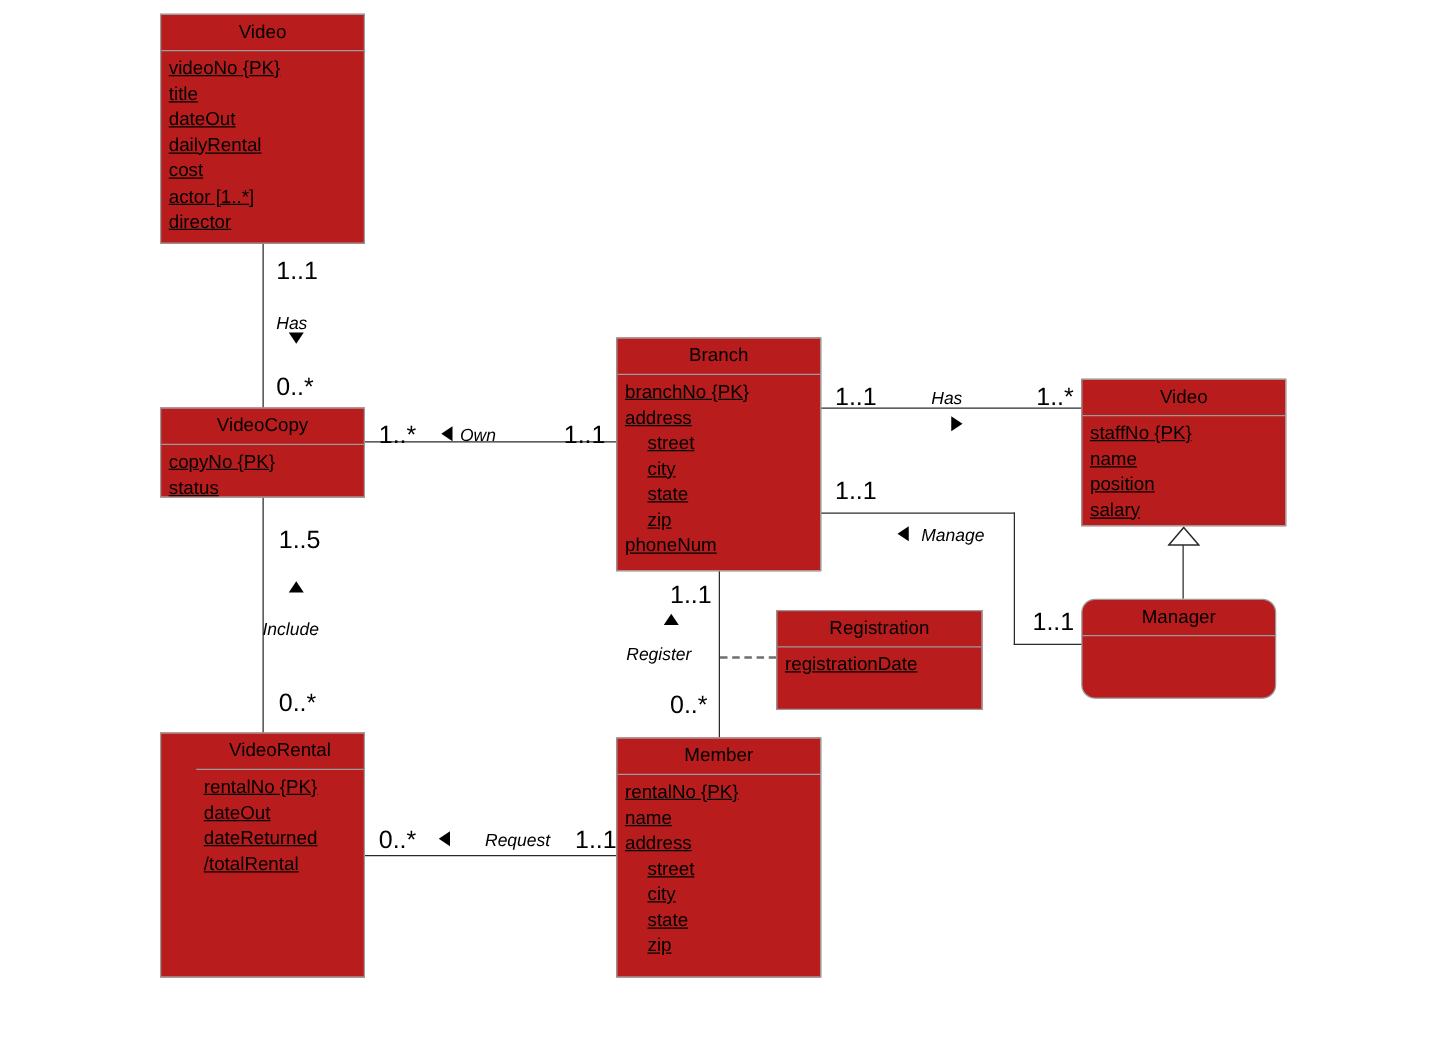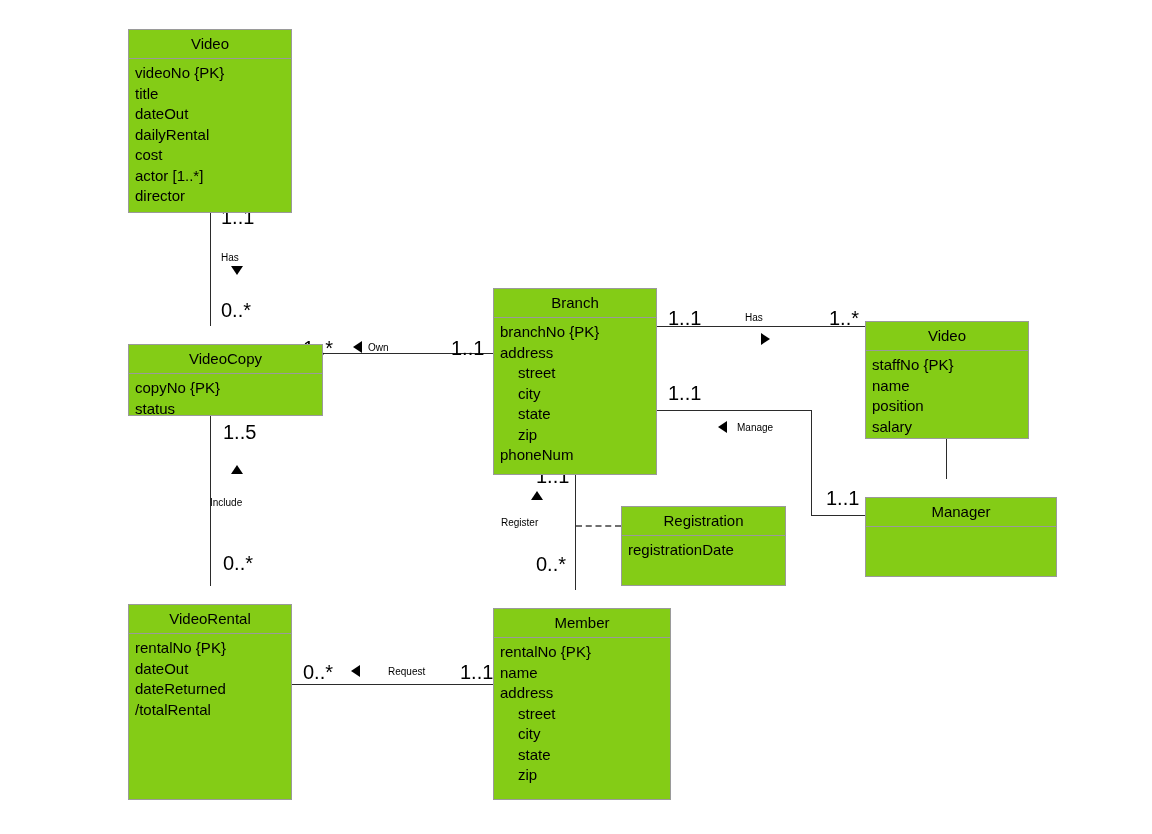--- a/index.html
+++ b/index.html
@@ -17,39 +17,39 @@
     height: 834px;
     background: #ffffff;
     overflow: hidden;
   }
 
   
   .uml-class {
     position: absolute;
     box-sizing: border-box;
     border: 1px solid #9a9a9a;
-    background: #84cc16;
+    background: #b91c1c;
     z-index: 5;
-    margin-top: 18px;
   }
   .uml-class .cls-name {
     text-align: center;
     font-size: 15px;
     line-height: 16px;
     padding: 6px 4px 6px 4px;
     border-bottom: 1px solid #9a9a9a;
     white-space: nowrap;
   }
   .uml-class .cls-attrs {
     padding: 4px 0 4px 6px;
     font-size: 15px;
     line-height: 20.5px;
   }
   .uml-class .cls-attrs .attr {
     white-space: pre;
+    text-decoration: underline;
   }
   .uml-class .cls-attrs .attr.indent {
     padding-left: 18px;
   }
 
   
   .line-h {
     position: absolute;
     height: 0;
     border-top: 1px solid #2b2b2b;
@@ -71,21 +71,21 @@
   
   .lbl {
     position: absolute;
     font-size: 14px;
     line-height: 16px;
     white-space: nowrap;
     background: transparent;
     z-index: 4;
   }
   .lbl.mult { font-size: 20px; }
-  .lbl.assoc { font-size: 10px; }
+  .lbl.assoc { font-size: 14px; font-style: italic; }
 
   
   .tri-down {
     position: absolute;
     width: 0; height: 0;
     border-left: 6px solid transparent;
     border-right: 6px solid transparent;
     border-top: 9px solid #000000;
     z-index: 4;
   }
@@ -191,29 +191,29 @@
       <div class="attr">videoNo {PK}</div>
       <div class="attr">title</div>
       <div class="attr">dateOut</div>
       <div class="attr">dailyRental</div>
       <div class="attr">cost</div>
       <div class="attr">actor [1..*]</div>
       <div class="attr">director</div>
     </div>
   </div>
 
-  <div class="uml-class" style="left:128px; top:326px; width:195px; height:72px;">
+  <div class="uml-class" style="left:128px; top:326px; width:164px; height:72px;">
     <div class="cls-name">VideoCopy</div>
     <div class="cls-attrs">
       <div class="attr">copyNo {PK}</div>
       <div class="attr">status</div>
     </div>
   </div>
 
-  <div class="uml-class" style="left:128px; top:586px; width:164px; height:196px;">
+  <div class="uml-class" style="left:128px; top:586px; width:164px; height:196px;padding-left:28px;">
     <div class="cls-name">VideoRental</div>
     <div class="cls-attrs">
       <div class="attr">rentalNo {PK}</div>
       <div class="attr">dateOut</div>
       <div class="attr">dateReturned</div>
       <div class="attr">/totalRental</div>
     </div>
   </div>
 
   <div class="uml-class" style="left:493px; top:270px; width:164px; height:187px;">
@@ -222,21 +222,21 @@
       <div class="attr">branchNo {PK}</div>
       <div class="attr">address</div>
       <div class="attr indent">street</div>
       <div class="attr indent">city</div>
       <div class="attr indent">state</div>
       <div class="attr indent">zip</div>
       <div class="attr">phoneNum</div>
     </div>
   </div>
 
-  <div class="uml-class" style="left:493px; top:590px; width:178px; height:192px;">
+  <div class="uml-class" style="left:493px; top:590px; width:164px; height:192px;">
     <div class="cls-name">Member</div>
     <div class="cls-attrs">
       <div class="attr">rentalNo {PK}</div>
       <div class="attr">name</div>
       <div class="attr">address</div>
       <div class="attr indent">street</div>
       <div class="attr indent">city</div>
       <div class="attr indent">state</div>
       <div class="attr indent">zip</div>
     </div>
@@ -245,21 +245,21 @@
   <div class="uml-class" style="left:865px; top:303px; width:164px; height:118px;">
     <div class="cls-name">Video</div>
     <div class="cls-attrs">
       <div class="attr">staffNo {PK}</div>
       <div class="attr">name</div>
       <div class="attr">position</div>
       <div class="attr">salary</div>
     </div>
   </div>
 
-  <div class="uml-class" style="left:865px; top:479px; width:192px; height:80px;">
+  <div class="uml-class" style="left:865px; top:479px; width:156px; height:80px;border-radius:11px;">
     <div class="cls-name">Manager</div>
   </div>
 
   <div class="uml-class" style="left:621px; top:488px; width:165px; height:80px;">
     <div class="cls-name">Registration</div>
     <div class="cls-attrs">
       <div class="attr">registrationDate</div>
     </div>
   </div>
 

